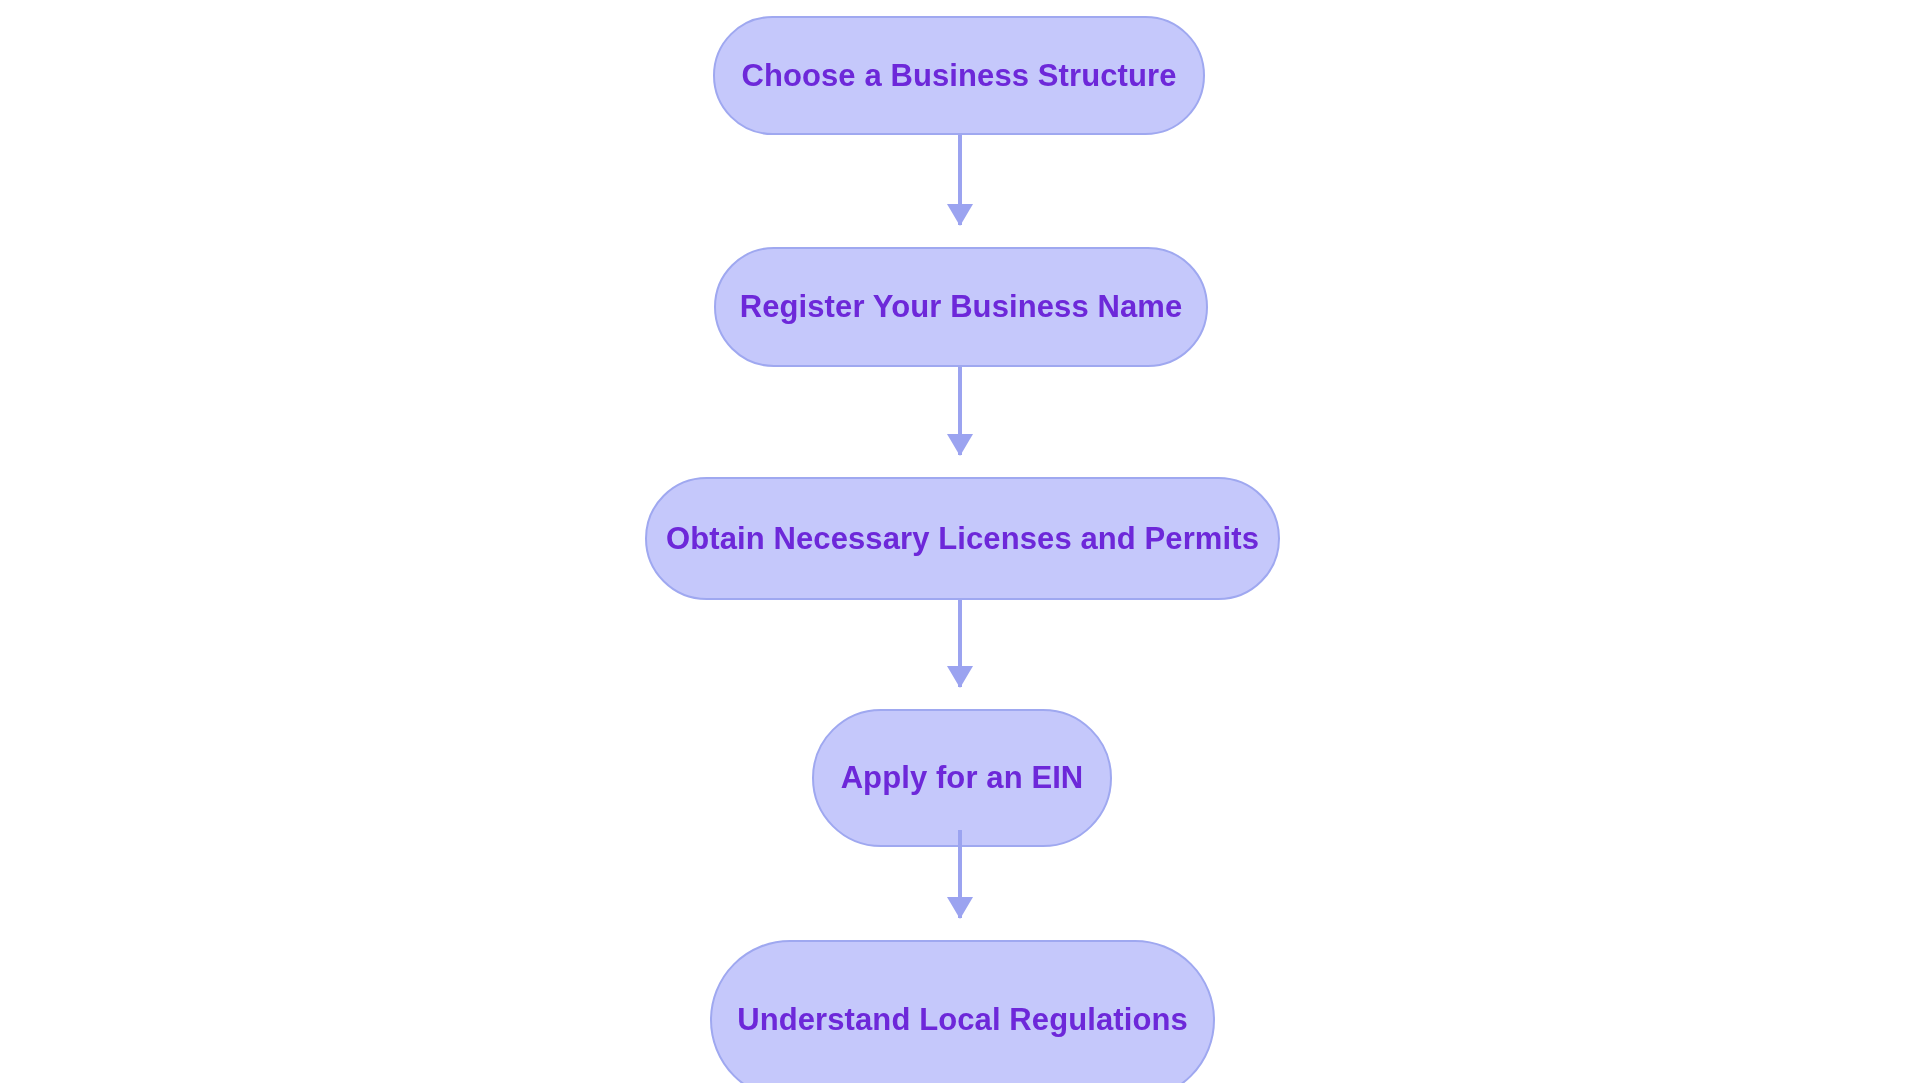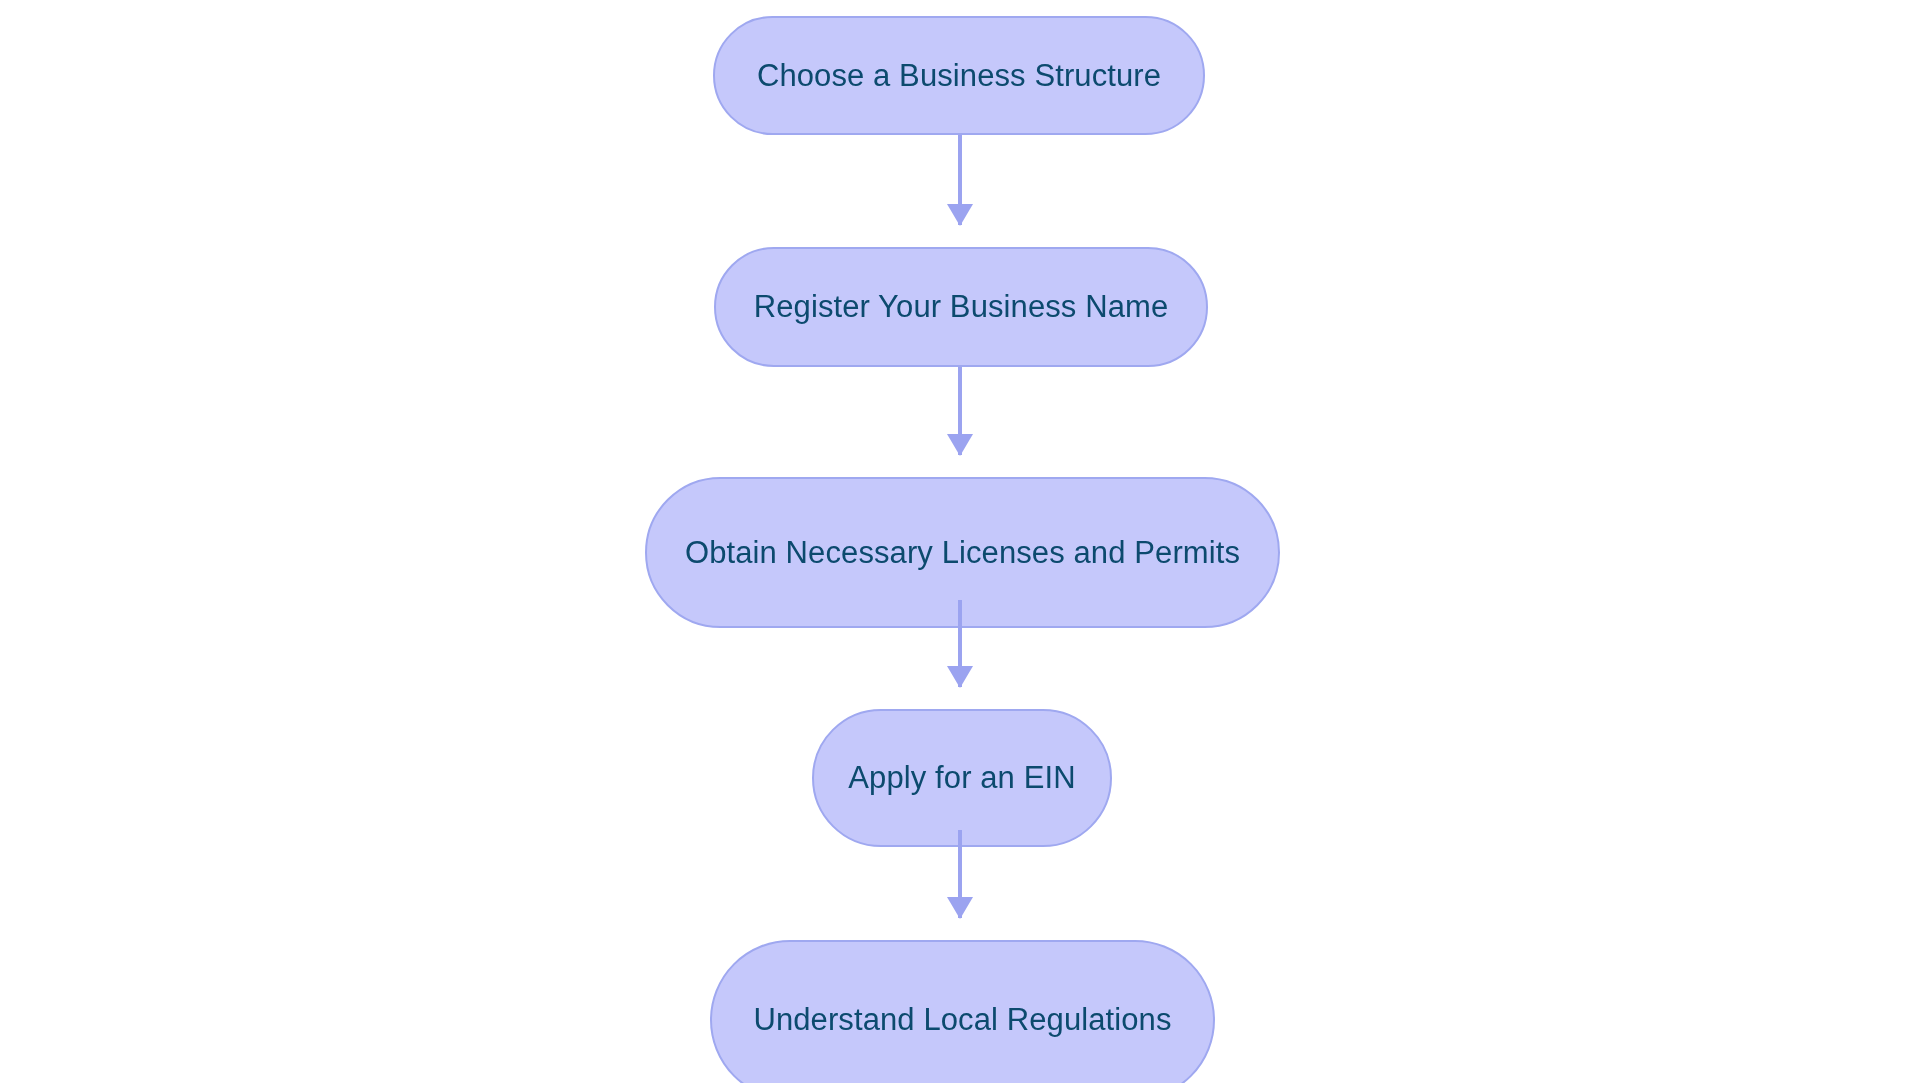--- a/index.html
+++ b/index.html
@@ -37,27 +37,28 @@
     font-weight: 400;
     letter-spacing: 0.1px;
     line-height: 1.15;
     padding: 0 26px;
     white-space: nowrap;
     user-select: none;
   }
 
   .node-label {
     display: block;
-    color: #0c4a6e;
+    color: #6d28d9;
+    font-weight: bold;
   }
 
   
   .node-1 { left: 713px;  top: 16px;   width: 492px; height: 119px; }
   .node-2 { left: 714px;  top: 247px;  width: 494px; height: 120px; }
-  .node-3 { left: 645px;  top: 477px;  width: 635px; height: 151px; }
+  .node-3 { left: 645px;  top: 477px;  width: 635px; height: 123px; }
   .node-4 { left: 812px;  top: 709px;  width: 300px; height: 138px; }
   .node-5 { left: 710px;  top: 940px;  width: 505px; height: 160px; }
 
   
   .connector {
     position: absolute;
     left: 958px;
     width: 4px;
   }
   .connector .shaft {

